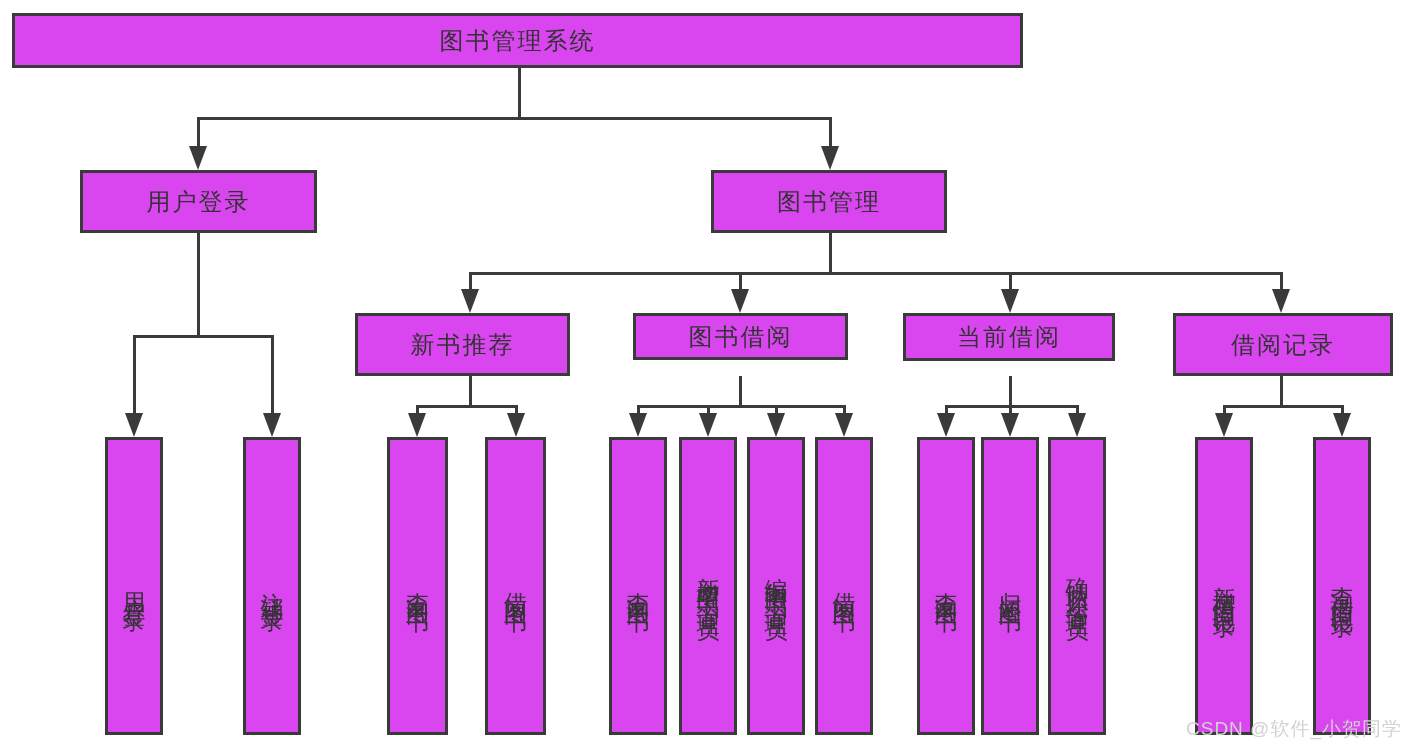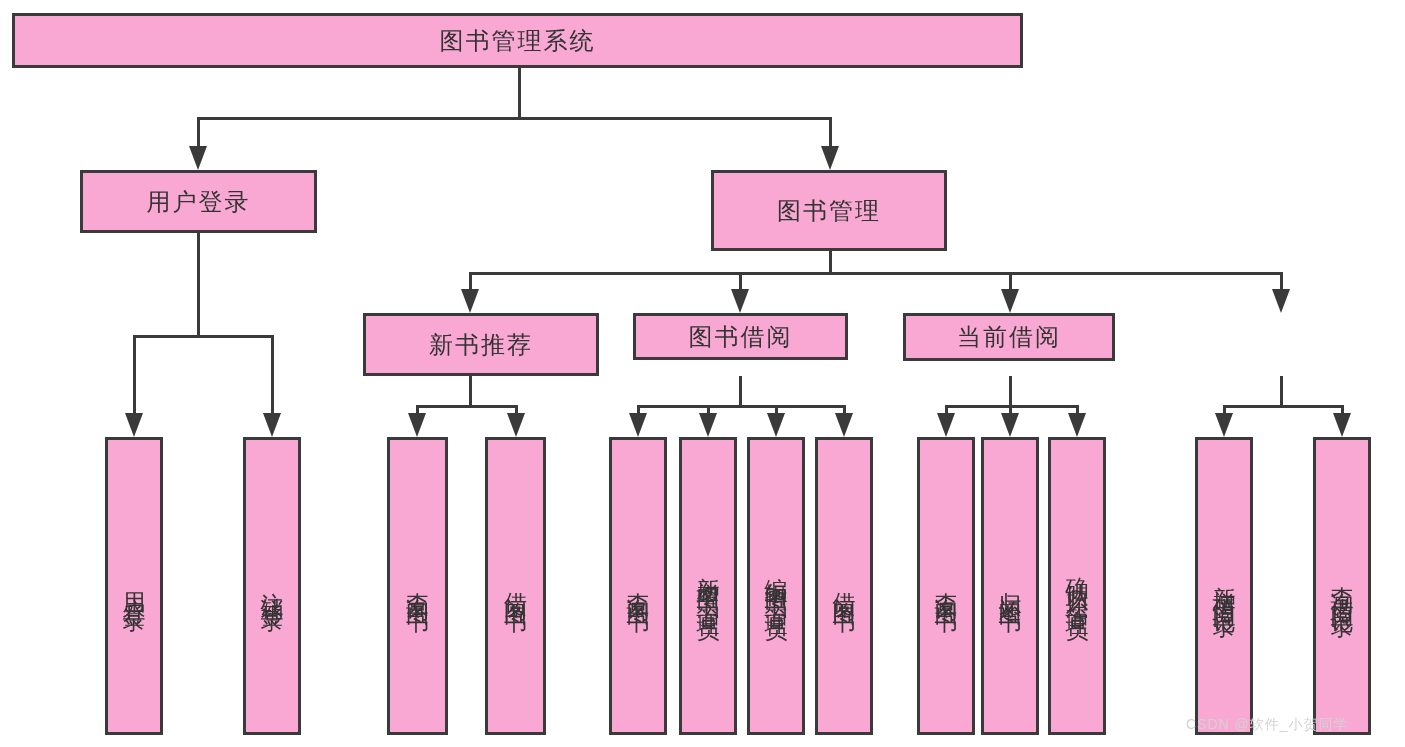--- a/index.html
+++ b/index.html
@@ -6,21 +6,21 @@
   .canvas{
     position:relative;
     width:1405px;height:747px;
     background:#ffffff;
     overflow:hidden;
     font-family:"Liberation Sans","DejaVu Sans",sans-serif;
   }
   .box{
     position:absolute;
     box-sizing:border-box;
-    background:#f9a8d4;
+    background:#d946ef;
     border:3px solid #3a3a3a;
     display:flex;align-items:center;justify-content:center;
     color:#333333;
     z-index:2;
   }
   .hbox .lbl{
     font-size:24px;
     letter-spacing:2px;
     white-space:nowrap;
   }
@@ -35,21 +35,21 @@
   .arrow{
     position:absolute;width:0;height:0;
     border-left:9px solid transparent;
     border-right:9px solid transparent;
     border-top:24px solid #3a3a3a;
     z-index:1;
   }
   .watermark{
     position:absolute;
     left:1186px;top:716px;
-    font-size:14px;
+    font-size:19px;
     color:#d2d2d2;
     letter-spacing:1px;
     white-space:nowrap;
     z-index:6;
   }
 </style>
 </head>
 <body>
 
 <div class="canvas">
@@ -109,32 +109,35 @@
       <div class="arrow" style="left: 1333px; top: 413px;"></div>
     </div>
 
   <div class="box hbox" style="left:12px;top:13px;width:1011px;height:55px">
     <span class="lbl">图书管理系统</span>
   </div>
 
   <div class="box hbox" style="left:80px;top:170px;width:237px;height:63px">
     <span class="lbl">用户登录</span>
   </div>
-  <div class="box hbox" style="left:711px;top:170px;width:236px;height:81px">
+  <div class="box hbox" style="left:711px;top:170px;width:236px;height:63px">
     <span class="lbl">图书管理</span>
   </div>
 
-  <div class="box hbox" style="left:363px;top:313px;width:236px;height:63px">
+  <div class="box hbox" style="left:355px;top:313px;width:215px;height:63px">
     <span class="lbl">新书推荐</span>
   </div>
   <div class="box hbox" style="left:633px;top:313px;width:215px;height:47px">
     <span class="lbl">图书借阅</span>
   </div>
   <div class="box hbox" style="left:903px;top:313px;width:212px;height:48px">
     <span class="lbl">当前借阅</span>
+  </div>
+  <div class="box hbox" style="left:1173px;top:313px;width:220px;height:63px">
+    <span class="lbl">借阅记录</span>
   </div>
 
   <div class="box vbox" style="left:105px;top:437px;width:58px;height:298px">
     <span class="lbl">用户登录</span>
   </div>
   <div class="box vbox" style="left:243px;top:437px;width:58px;height:298px">
     <span class="lbl">注销登录</span>
   </div>
 
   <div class="box vbox" style="left:387px;top:437px;width:61px;height:298px">

